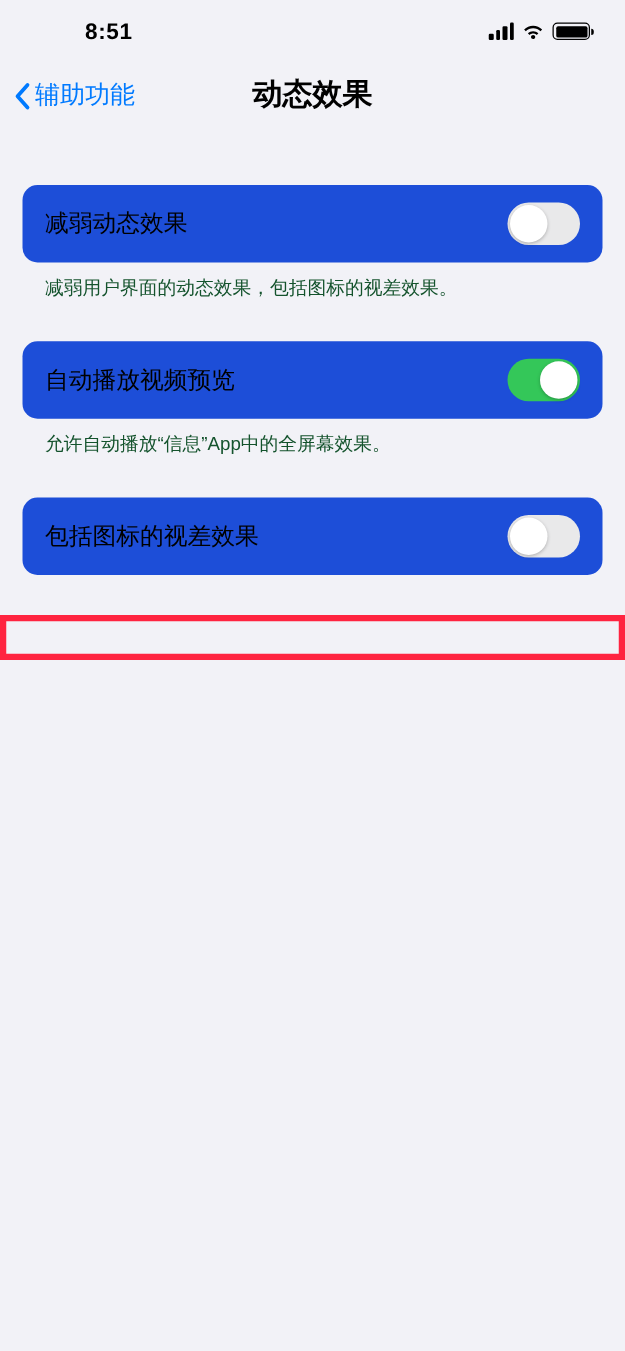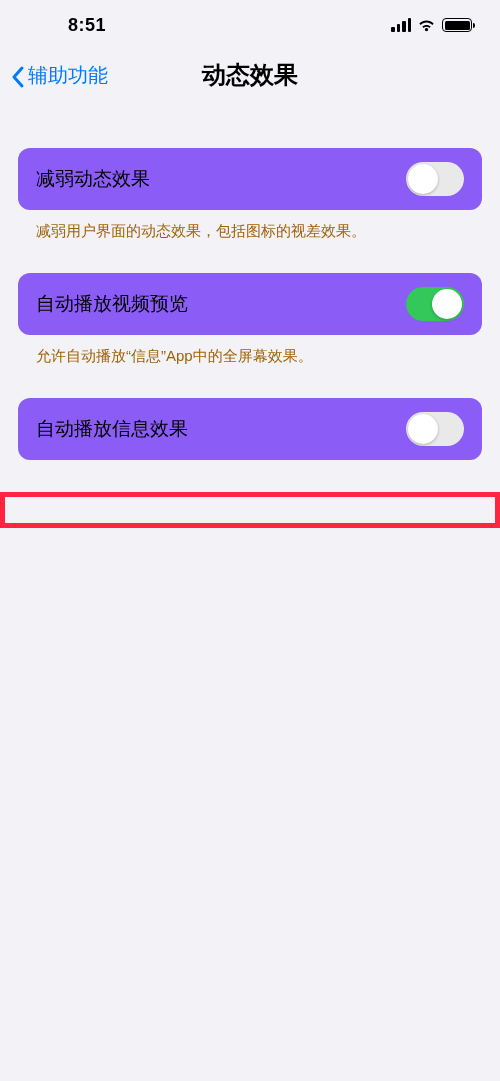--- a/index.html
+++ b/index.html
@@ -99,21 +99,21 @@
     }
 
     .content {
       padding-top: 48px;
     }
     .group {
       margin-bottom: 32px;
       padding: 0 18px;
     }
     .row {
-      background: #8b5cf6;
+      background: #1d4ed8;
       border-radius: 12px;
       display: flex;
       align-items: center;
       justify-content: space-between;
       padding: 14px 18px;
       min-height: 54px;
     }
     .row-label {
       font-size: 19px;
       color: #000;
@@ -133,21 +133,21 @@
       width:30px;
       height:30px;
       background:#fff;
       border-radius:50%;
       box-shadow:0 1px 3px rgba(0,0,0,0.25);
     }
     .toggle-off .toggle-knob{ left:2px; }
     .toggle-on  .toggle-knob{ right:2px; }
     .footer-text {
       font-size: 15px;
-      color: #a16207;
+      color: #14532d;
       padding: 10px 18px 0 18px;
       line-height:1.4;
     }
 
     .highlight-box {
       position: relative;
       padding: 18px;
       margin: 0;
     }
     .highlight-box::before {
@@ -212,21 +212,21 @@
       <div class="row-label">自动播放视频预览</div>
       <div class="toggle toggle-on">
           <div class="toggle-knob"></div>
         </div>
     </div>
     <div class="footer-text">允许自动播放“信息”App中的全屏幕效果。</div>
   </div>
 
   <div class="group">
     <div class="row">
-      <div class="row-label">自动播放信息效果</div>
+      <div class="row-label">包括图标的视差效果</div>
       <div class="toggle toggle-off">
           <div class="toggle-knob"></div>
         </div>
     </div>
   </div>
 
   <div class="highlight-box">
   </div>
 
 </div>

